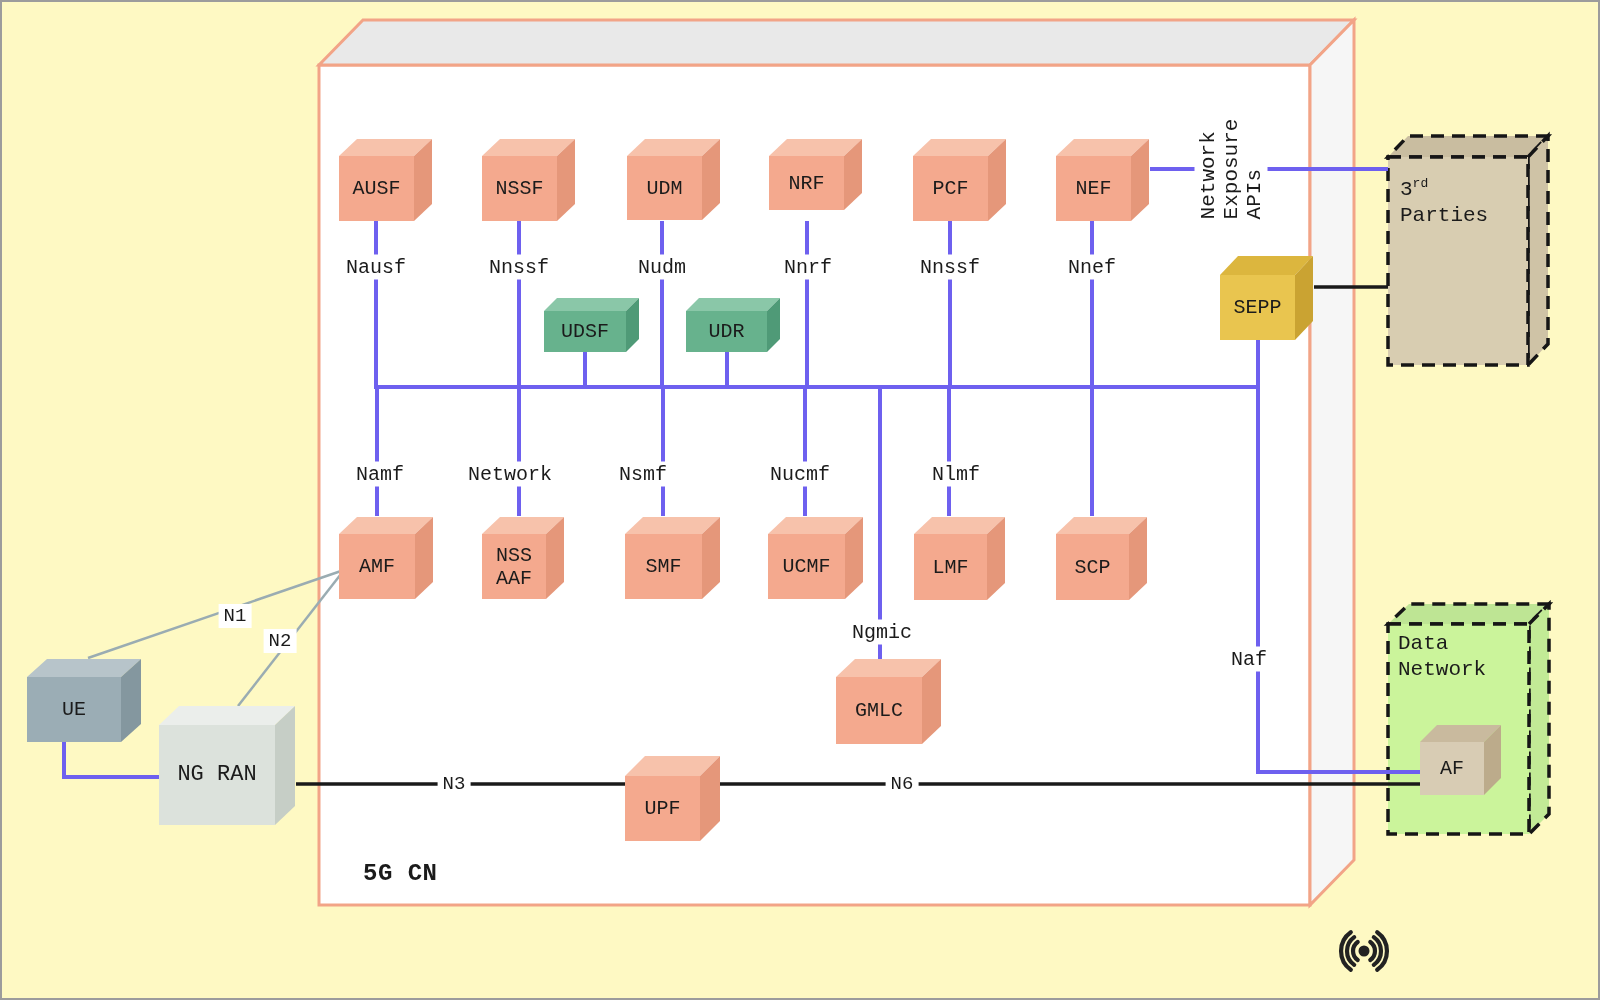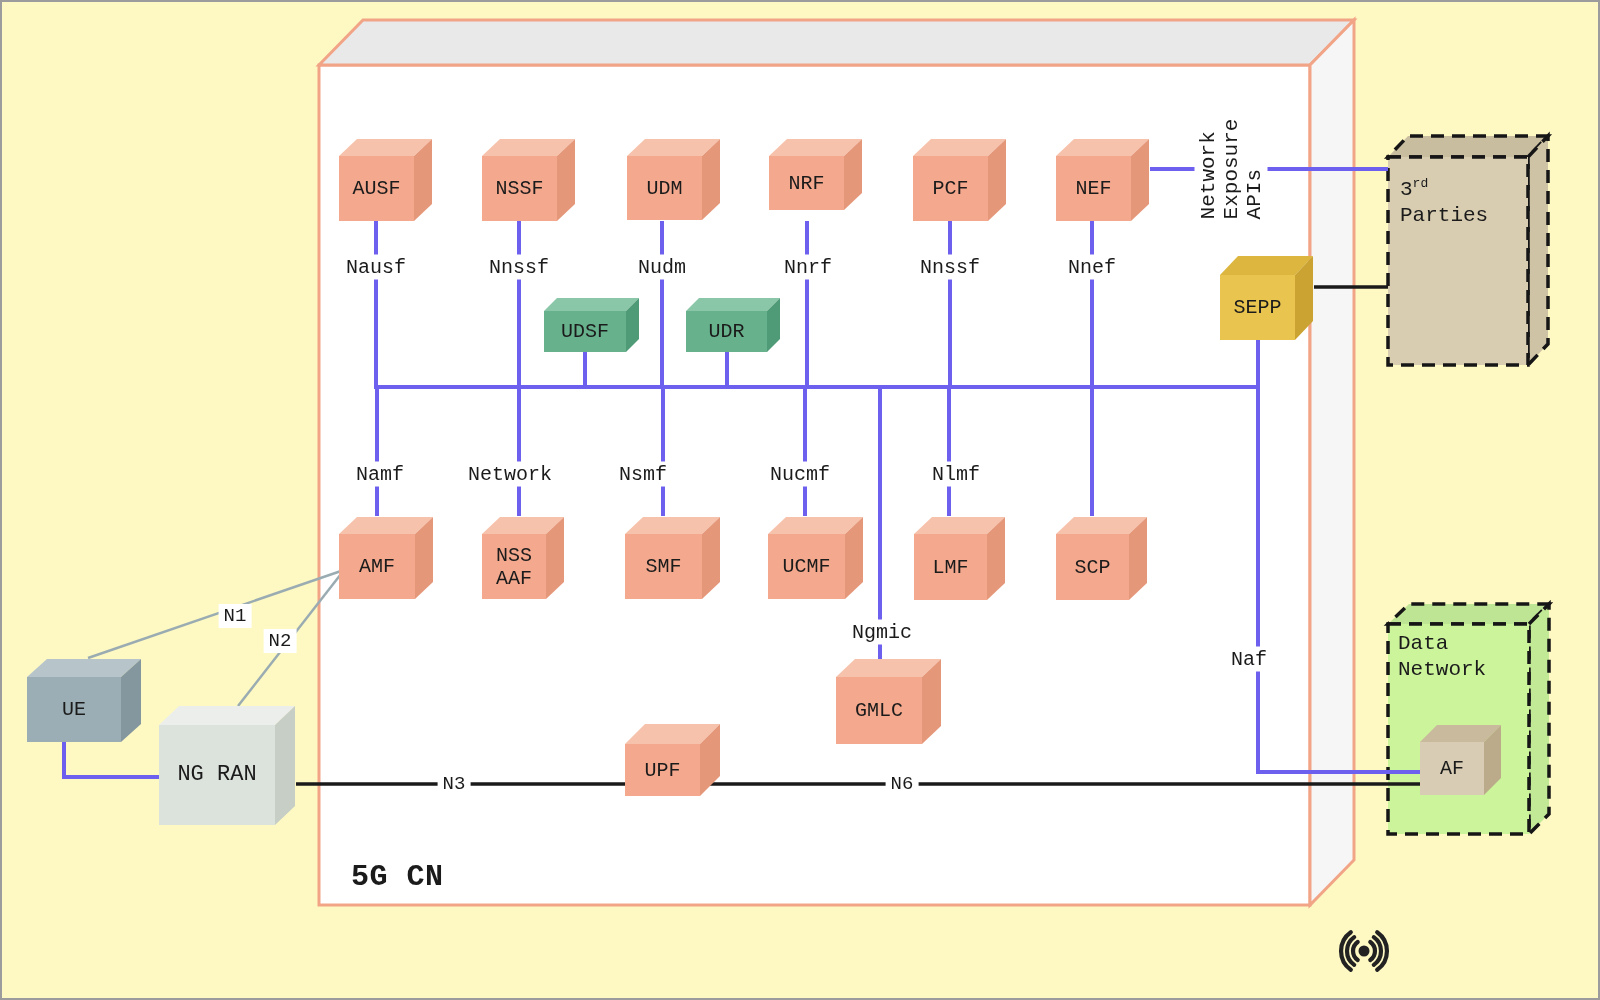--- a/index.html
+++ b/index.html
@@ -41,21 +41,21 @@
     background:#ffffff; padding:1px 6px; font-size:20px; white-space:nowrap;
   }
   .iface.small { font-size:19px; padding:1px 5px; }
 
   .nea-label {
     position:absolute; z-index:4; transform:translate(-50%,-50%) rotate(-90deg);
     background:#ffffff; white-space:pre-line; text-align:left;
     font-size:21px; line-height:23px; padding:2px 5px;
   }
 
-  .cn-title { position:absolute; z-index:4; font-size:30px; font-weight:bold; letter-spacing:0.5px; }
+  .cn-title { position:absolute; z-index:4; font-size:24px; font-weight:bold; letter-spacing:0.5px;margin-left:12px; }
 
   .ext-label { position:absolute; z-index:4; font-size:21px; line-height:26px; }
   .ext-label sup { font-size:13px; }
 
   
   .logo { position:absolute; left:1330px; top:920px; z-index:5; display:flex; align-items:center; }
   .logo-name { font-size:33px; font-weight:bold; letter-spacing:0.5px; color:#272727; line-height:1; }
   .logo-tag  { font-size:11.5px; letter-spacing:0.4px; color:#2d2d2d; margin-top:1px; }
 </style>
 </head>
@@ -159,21 +159,21 @@
   <div class="cube c-salmon" style="left:912px;top:532px;width:73px;height:66px">
       <span class="cube-text">LMF</span>
     </div>
   <div class="cube c-salmon" style="left:1054px;top:532px;width:73px;height:66px">
       <span class="cube-text">SCP</span>
     </div>
 
   <div class="cube c-salmon" style="left:834px;top:675px;width:86px;height:67px;--dx:19px;--dyp:18px">
       <span class="cube-text">GMLC</span>
     </div>
-  <div class="cube c-salmon" style="left:623px;top:742px;width:75px;height:52px;--dx:20px;--dyp:20px">
+  <div class="cube c-salmon" style="left:623px;top:774px;width:75px;height:65px;--dx:20px;--dyp:20px">
       <span class="cube-text">UPF</span>
     </div>
 
   <div class="cube c-yellow" style="left:1218px;top:273px;width:75px;height:65px;--dx:18px;--dyp:19px">
       <span class="cube-text">SEPP</span>
     </div>
 
   <div class="cube c-ue" style="left:25px;top:675px;width:94px;height:65px;--dx:20px;--dyp:18px">
       <span class="cube-text">UE</span>
     </div>

